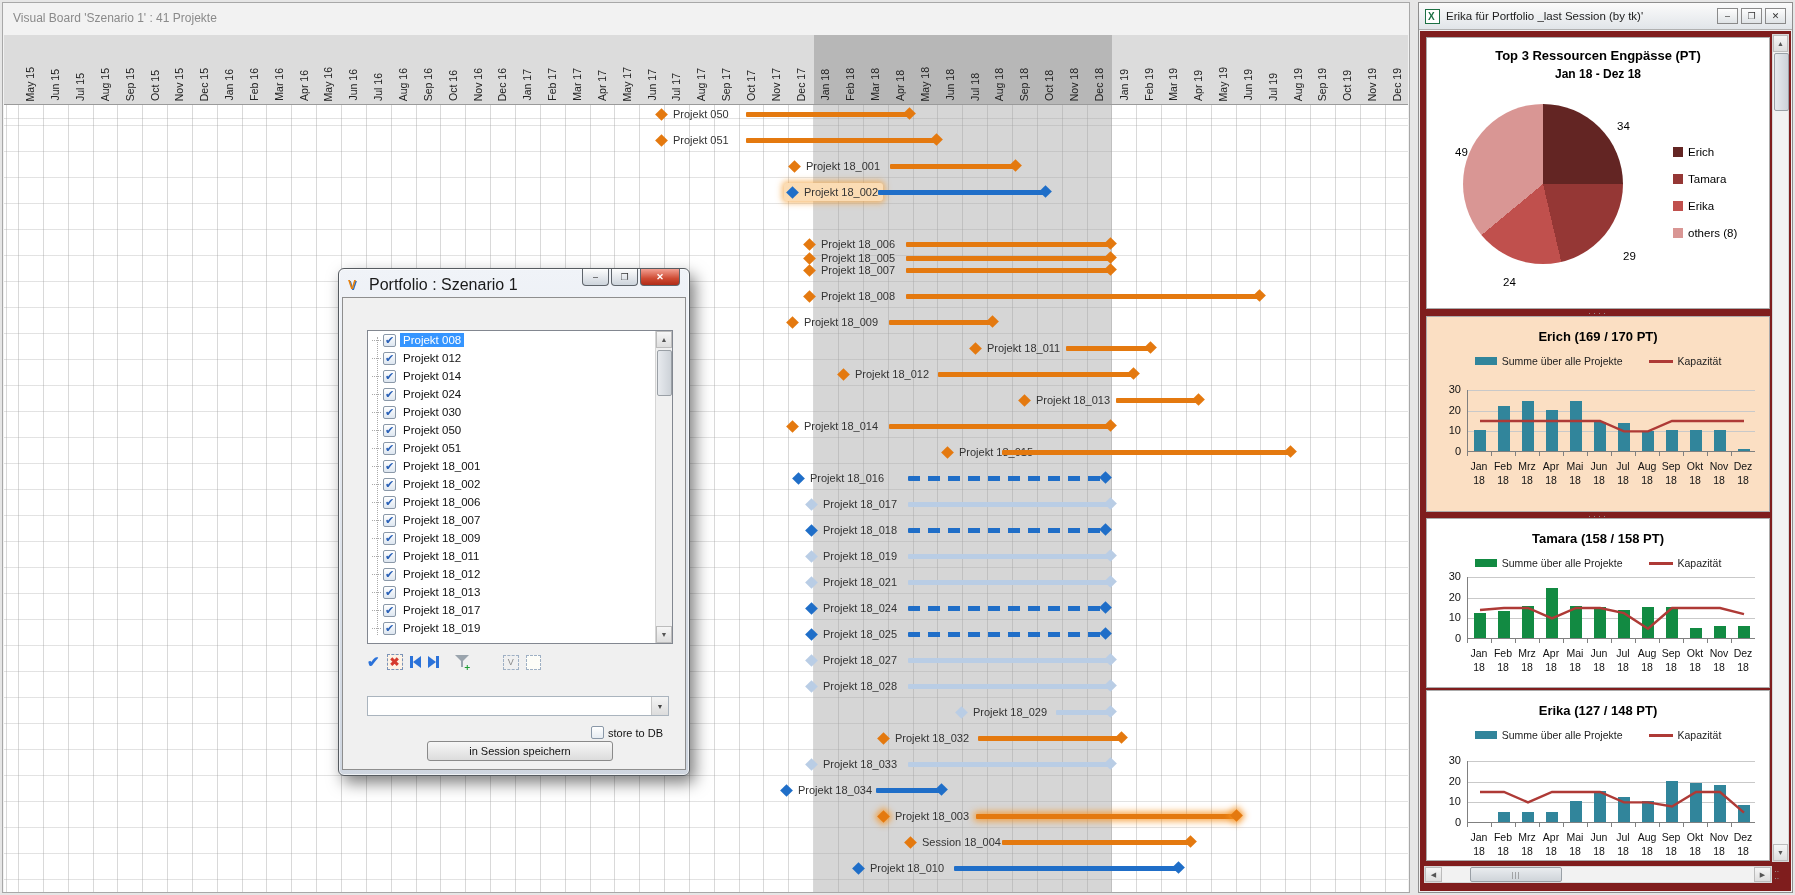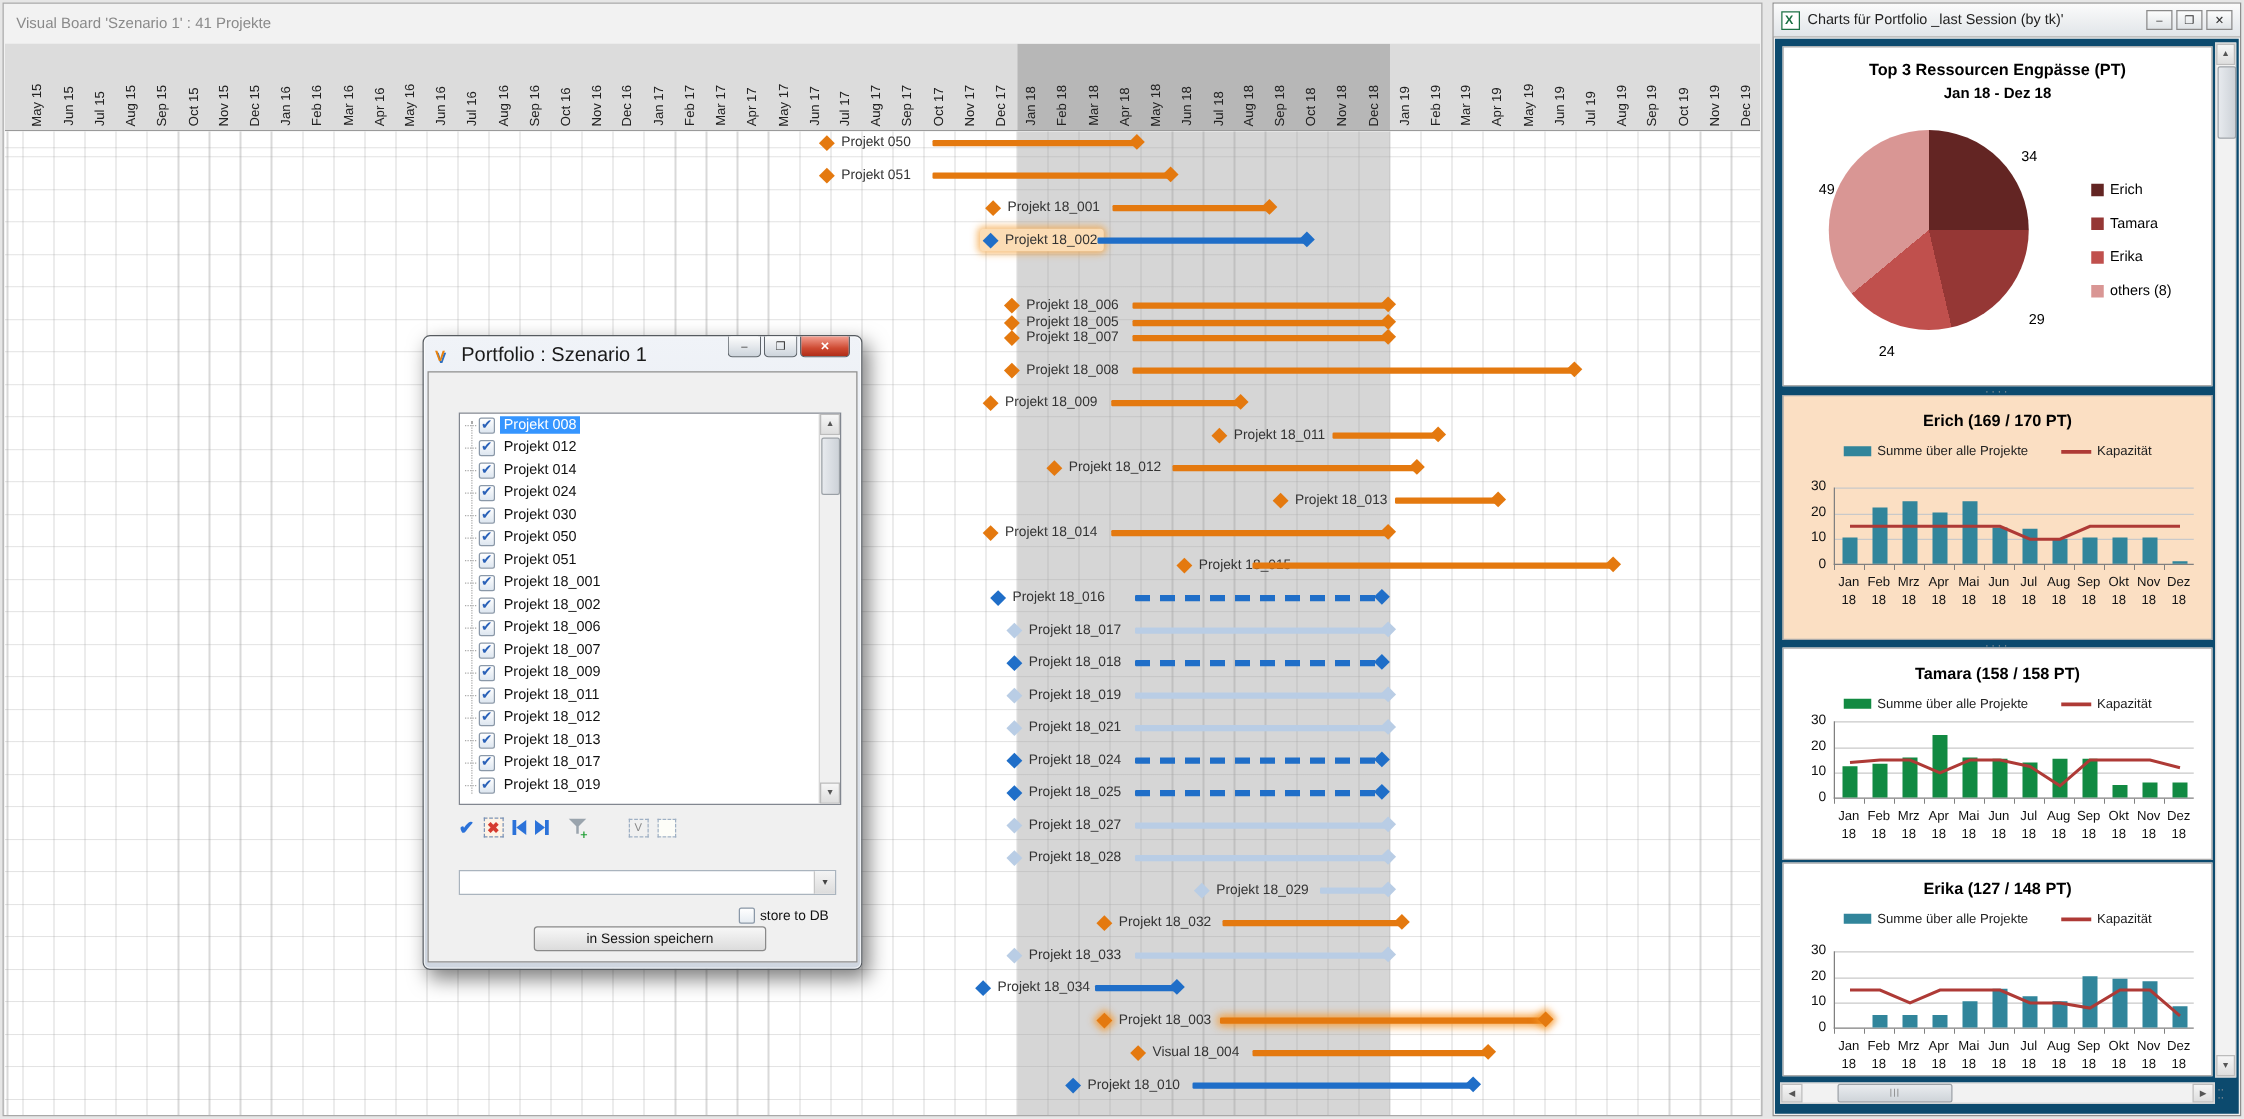--- a/index.html
+++ b/index.html
@@ -94,21 +94,21 @@
   
   .charts-win{position:absolute;left:1418px;top:2px;width:375px;height:891px;background:#f0f0f0;border:1px solid #8e8e8e;}
   .cw-titlebar{position:relative;height:27px;background:linear-gradient(#fbfbfb,#e1e5e9);
     border-bottom:1px solid #b0b0b0;display:flex;align-items:center;padding:0 6px;}
   .xl-ico{width:15px;height:15px;position:relative;margin-right:6px;background:#fff;border:1px solid #1c7044;}
   .xl-ico::before{content:"X";position:absolute;left:2px;top:1px;font-size:10px;font-weight:bold;color:#1c7044;}
   .cw-title{font-size:11.5px;color:#222;flex:1;white-space:nowrap;overflow:hidden;}
   .cw-btns{display:flex;gap:3px;}
   .cwb{width:21px;height:16px;border:1px solid #8a8a8a;background:linear-gradient(#fdfdfd,#dfe3e6);
     display:flex;align-items:center;justify-content:center;font-size:9px;color:#333;}
-  .cw-content{position:absolute;left:1px;top:28px;width:371px;height:860px;background:#0c4a6e;}
+  .cw-content{position:absolute;left:1px;top:28px;width:371px;height:860px;background:#7f1d1d;}
   .vsb{position:absolute;right:2px;top:3px;width:17px;height:828px;background:#f2f2f2;border:1px solid #d8d8d8;}
   .vsb .sc-thumb{top:18px;height:58px;}
   .hsb{position:absolute;left:4px;bottom:8px;width:348px;height:17px;background:#f2f2f2;border:1px solid #d8d8d8;display:flex;}
   .hsb .sc-arr{width:17px;height:15px;}
   .hsb-track{position:relative;flex:1;}
   .hsb-thumb{position:absolute;left:28px;top:0;width:92px;height:15px;background:linear-gradient(#e9ecef,#cfd4d9);
     border:1px solid #9aa0a6;border-radius:2px;display:flex;align-items:center;justify-content:center;font-size:7px;color:#777;letter-spacing:1px;}
   .corner-grip{position:absolute;right:3px;bottom:9px;width:14px;height:14px;color:#9a9a9a;font-size:9px;line-height:7px;}
 
   .panel{position:absolute;left:6px;width:344px;border:1px solid #ababab;background:#fff;}
@@ -534,21 +534,21 @@
           <span class="lwrap" style="left: 871px;">
             <span class="dia"></span>
             <span class="glabel">Projekt 18_003</span>
           </span>
           <span class="bline" style="left: 972px; width: 259px;"></span>
           <span class="edia" style="left: 1228px;"></span>
         </div>
         <div class="grow orange" style="top: 728px;">
           <span class="lwrap" style="left: 898px;">
             <span class="dia"></span>
-            <span class="glabel">Visual 18_004</span>
+            <span class="glabel">Session 18_004</span>
           </span>
           <span class="bline" style="left: 998px; width: 187px;"></span>
           <span class="edia" style="left: 1182px;"></span>
         </div>
         <div class="grow blue" style="top: 754px;">
           <span class="lwrap" style="left: 846px;">
             <span class="dia"></span>
             <span class="glabel">Projekt 18_010</span>
           </span>
           <span class="bline" style="left: 950px; width: 223px;"></span>
@@ -693,21 +693,21 @@
       <span class="cb2"></span>
       <span>store to DB</span>
     </div>
     <div class="sess-btn">in Session speichern</div>
   </div>
 </div>
 
 <div class="charts-win">
   <div class="cw-titlebar">
     <div class="xl-ico"></div>
-    <div class="cw-title">Charts für Portfolio _last Session (by tk)'</div>
+    <div class="cw-title">Erika für Portfolio _last Session (by tk)'</div>
     <div class="cw-btns">
       <div class="cwb">–</div>
       <div class="cwb">❐</div>
       <div class="cwb">✕</div>
     </div>
   </div>
   <div class="cw-content">
 
     <div class="panel" style="top:6px;height:272px;">
       <div class="p-title" style="top:10px;">Top 3 Ressourcen Engpässe  (PT)</div>

